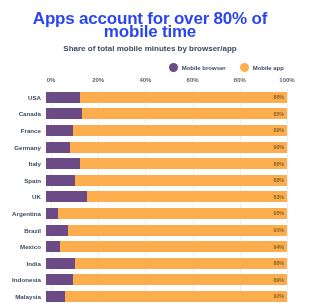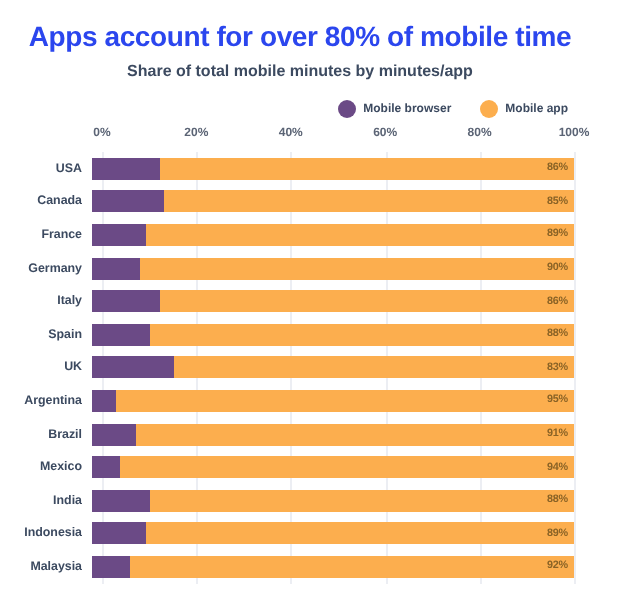--- a/index.html
+++ b/index.html
@@ -17,21 +17,21 @@
     position: relative;
     width: 300px;
     height: 303px;
     box-sizing: border-box;
     background: #ffffff;
     padding: 0;
   }
   .chart-title {
     text-align: center;
     color: #2b46ee;
-    font-size: 14px;
+    font-size: 17px;
     font-weight: bold;
     letter-spacing: -0.2px;
     margin: 12px 8px 0 8px;
     line-height: 13px;
   }
   .chart-subtitle {
     text-align: center;
     color: #3c4a60;
     font-size: 8px;
     font-weight: bold;
@@ -145,21 +145,21 @@
     color: #8a6326;
     letter-spacing: -0.1px;
   }
 </style>
 </head>
 <body>
 
 <div class="chart-card">
 
   <div class="chart-title">Apps account for over 80% of mobile time</div>
-  <div class="chart-subtitle">Share of total mobile minutes by minutes/app</div>
+  <div class="chart-subtitle">Share of total mobile minutes by browser/app</div>
 
   <div class="legend">
     <div class="legend-item">
       <span class="legend-dot" style="background:#6b4a86"></span>
       <span class="legend-label">Mobile browser</span>
     </div>
     <div class="legend-item">
       <span class="legend-dot" style="background:#fcae4e"></span>
       <span class="legend-label">Mobile app</span>
     </div>

